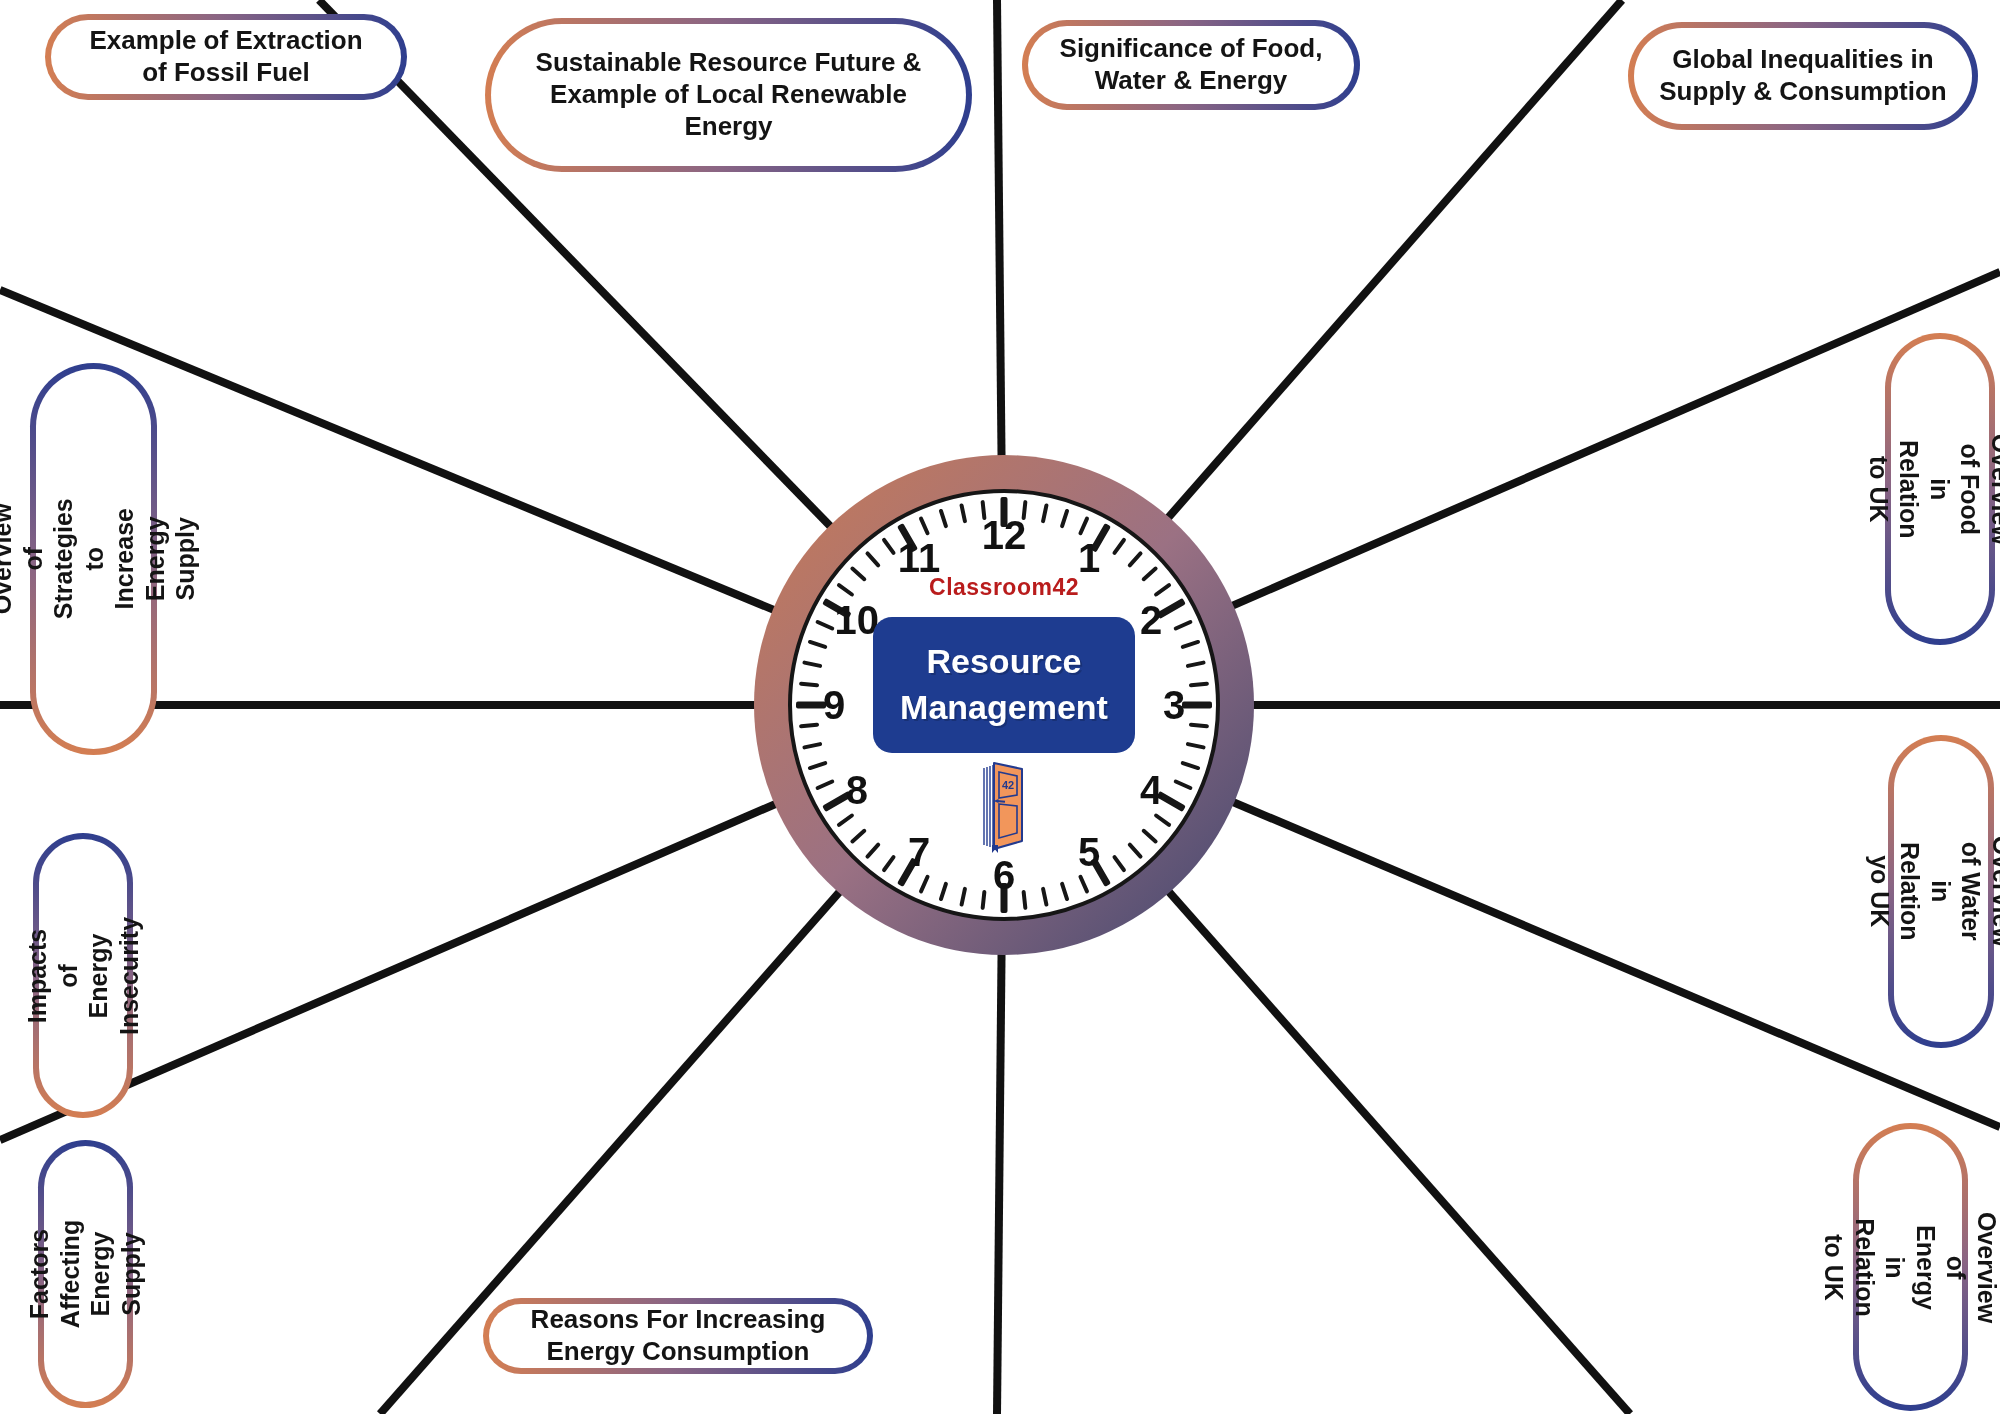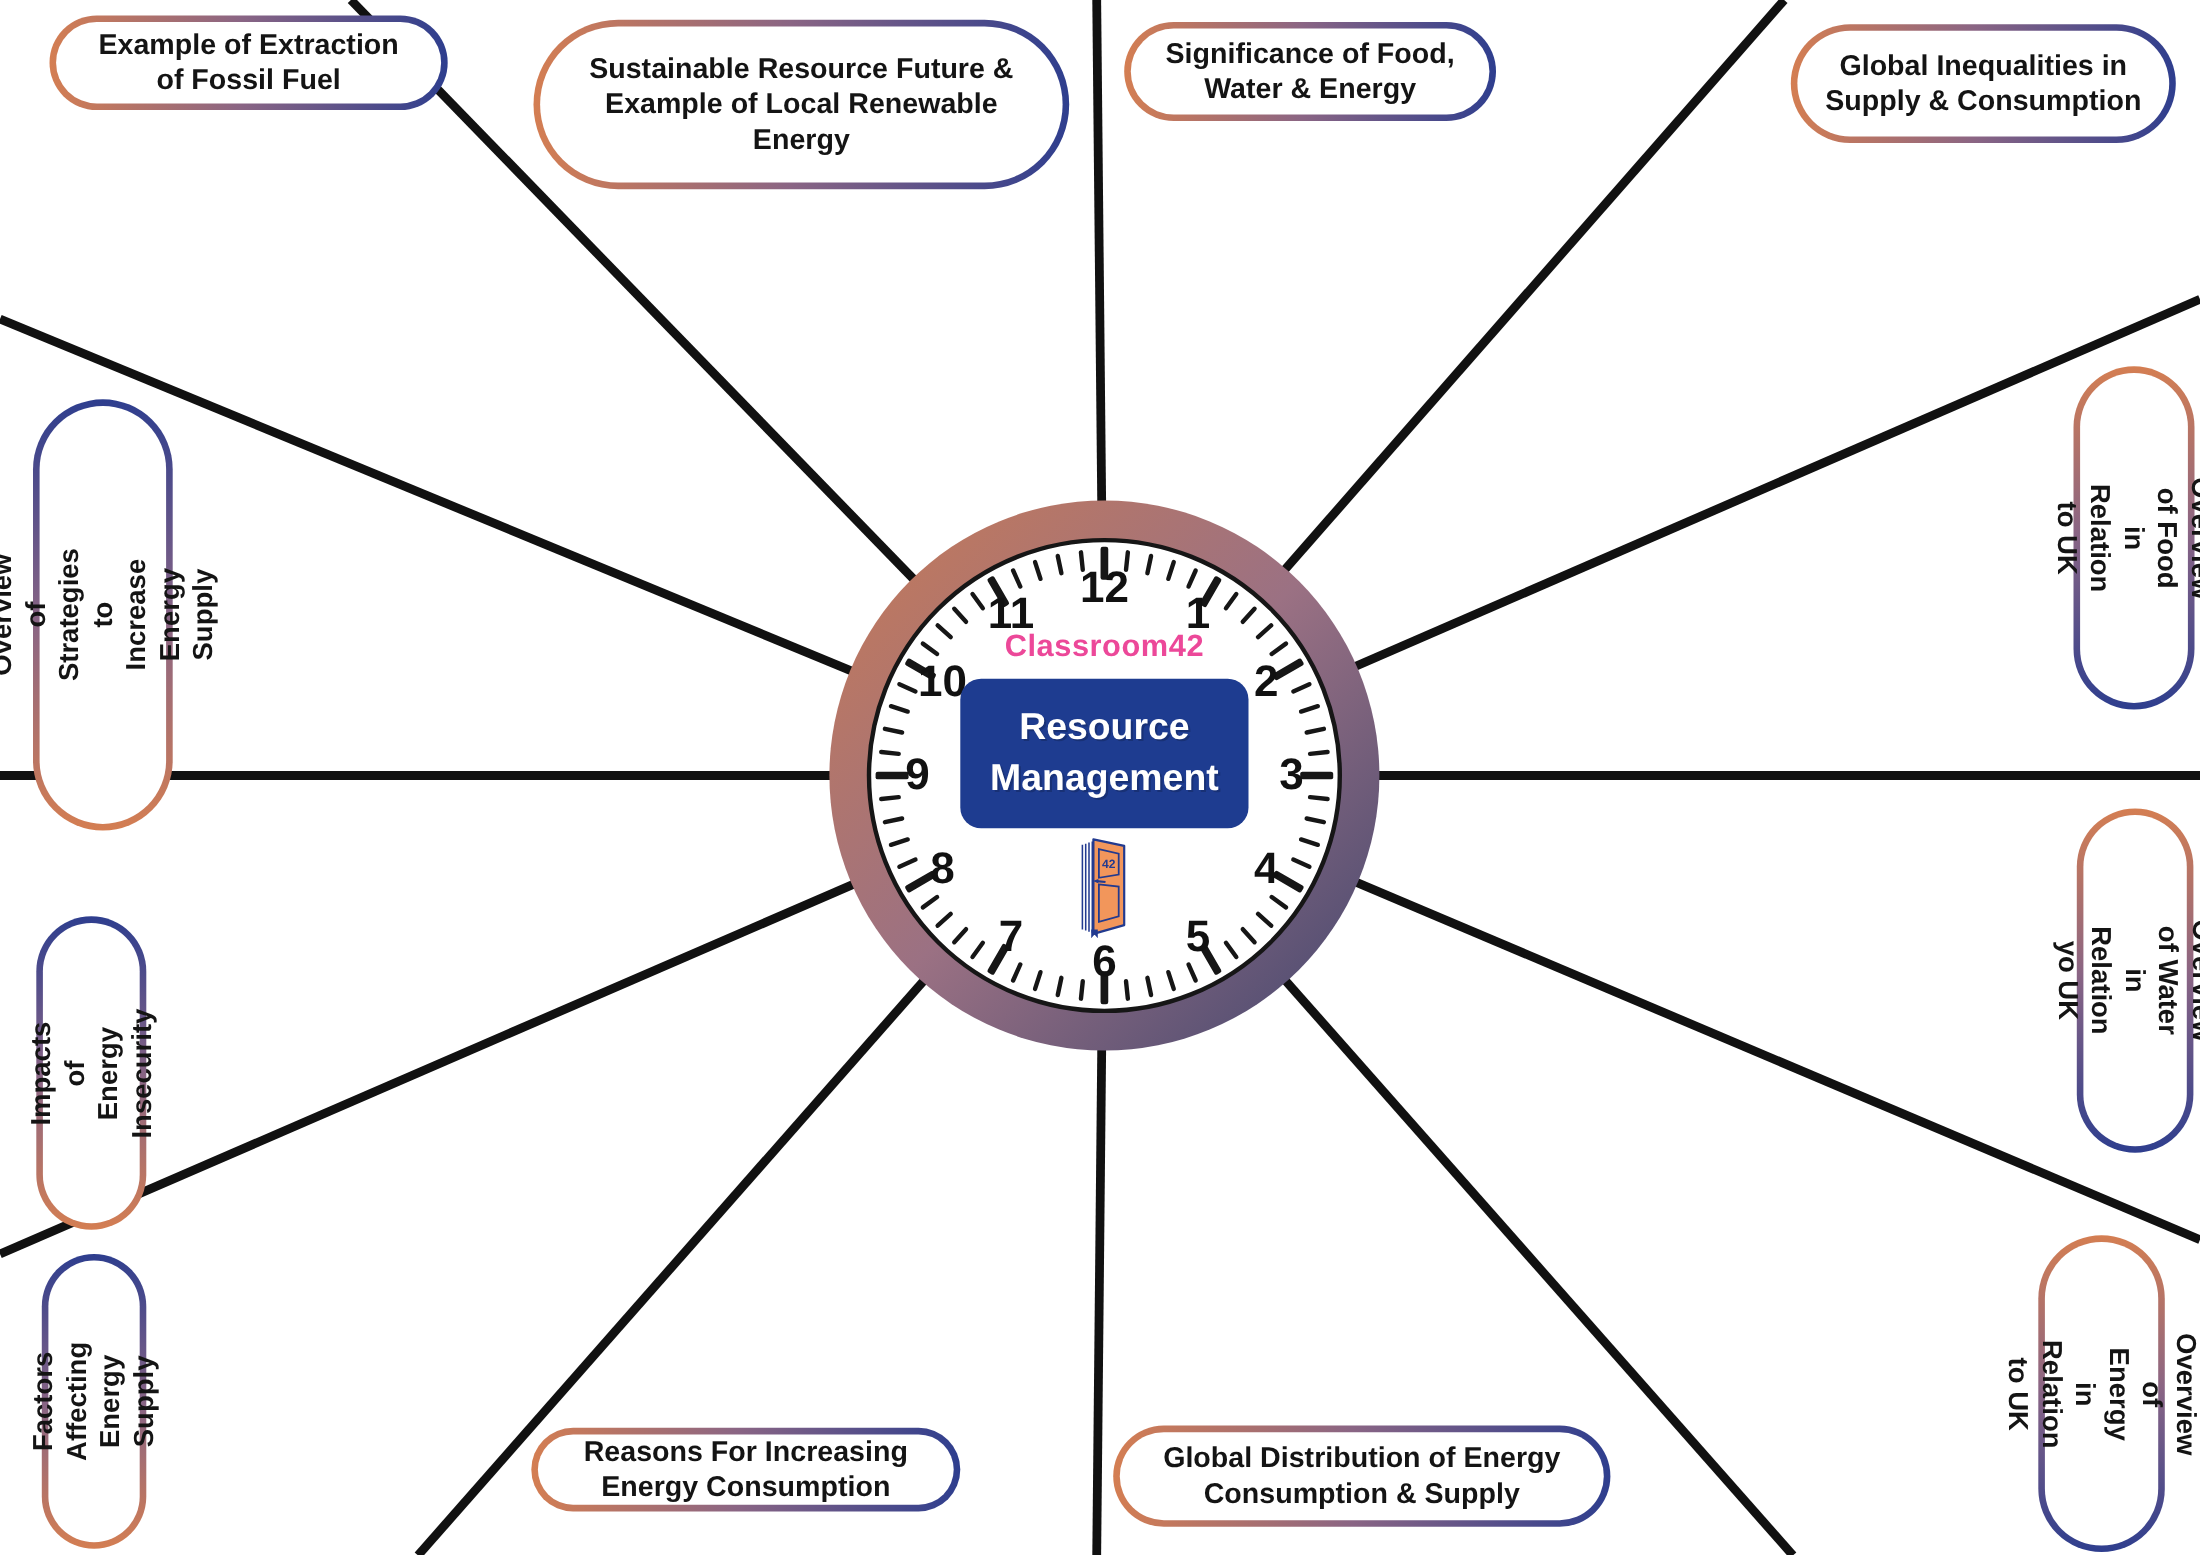--- a/index.html
+++ b/index.html
@@ -36,21 +36,21 @@
   .p-distribution   {left:1012px;top:1296px; width:452px; height:92px;}
   
   .clock{position:absolute;left:754px;top:455px;width:500px;height:500px;z-index:2;}
   .ring{position:absolute;inset:0;border-radius:50%;
         background:linear-gradient(135deg,var(--ring_orange,#C77A56),#9b7183 50%,var(--ring_blue,#41466F));}
   .face{position:absolute;inset:34px;border-radius:50%;background:#fff;border:4px solid #161616;box-sizing:border-box;}
   .tick{position:absolute;left:50%;top:50%;background:#161616;width:4px;height:20px;border-radius:2px;}
   .tick.hour{width:7px;height:30px;}
   .clock-num{position:absolute;transform:translate(-50%,-50%);font-size:40px;font-weight:700;color:#111;z-index:2;}
   .brand{position:absolute;left:250px;top:132px;transform:translate(-50%,-50%);
-         font-size:28px;font-weight:700;letter-spacing:0.5px;color:#ec4899;z-index:2;}
+         font-size:23px;font-weight:700;letter-spacing:0.5px;color:#b91c1c;z-index:2;}
   .title-box{position:absolute;left:119px;top:162px;width:262px;height:136px;border-radius:19px;
          background:var(--center_box_blue,#1E3C90);display:flex;align-items:center;justify-content:center;z-index:3;}
   .title-box .title{color:#fff;font-weight:700;font-size:34px;line-height:1.35;text-align:center;
          white-space:pre-line;text-shadow:2px 2px 0 rgba(0,0,0,0.18);}
   .door{position:absolute;left:222px;top:306px;z-index:3;}
 </style>
 </head>
 <body>
 
 <div class="stage">
@@ -105,26 +105,20 @@
     <div class="pill-inner">
       <span class="pill-label">Overview of Water
 in Relation yo UK</span>
     </div>
   </div>
   <div class="pill vr p-energy">
     <div class="pill-inner">
       <span class="pill-label">Overview of
 Energy in Relation
 to UK</span>
-    </div>
-  </div>
-  <div class="pill p-distribution">
-    <div class="pill-inner">
-      <span class="pill-label">Global Distribution of Energy
-Consumption &amp; Supply</span>
     </div>
   </div>
   <div class="pill p-reasons">
     <div class="pill-inner">
       <span class="pill-label">Reasons For Increasing
 Energy Consumption</span>
     </div>
   </div>
   <div class="pill vl p-factors">
     <div class="pill-inner">

